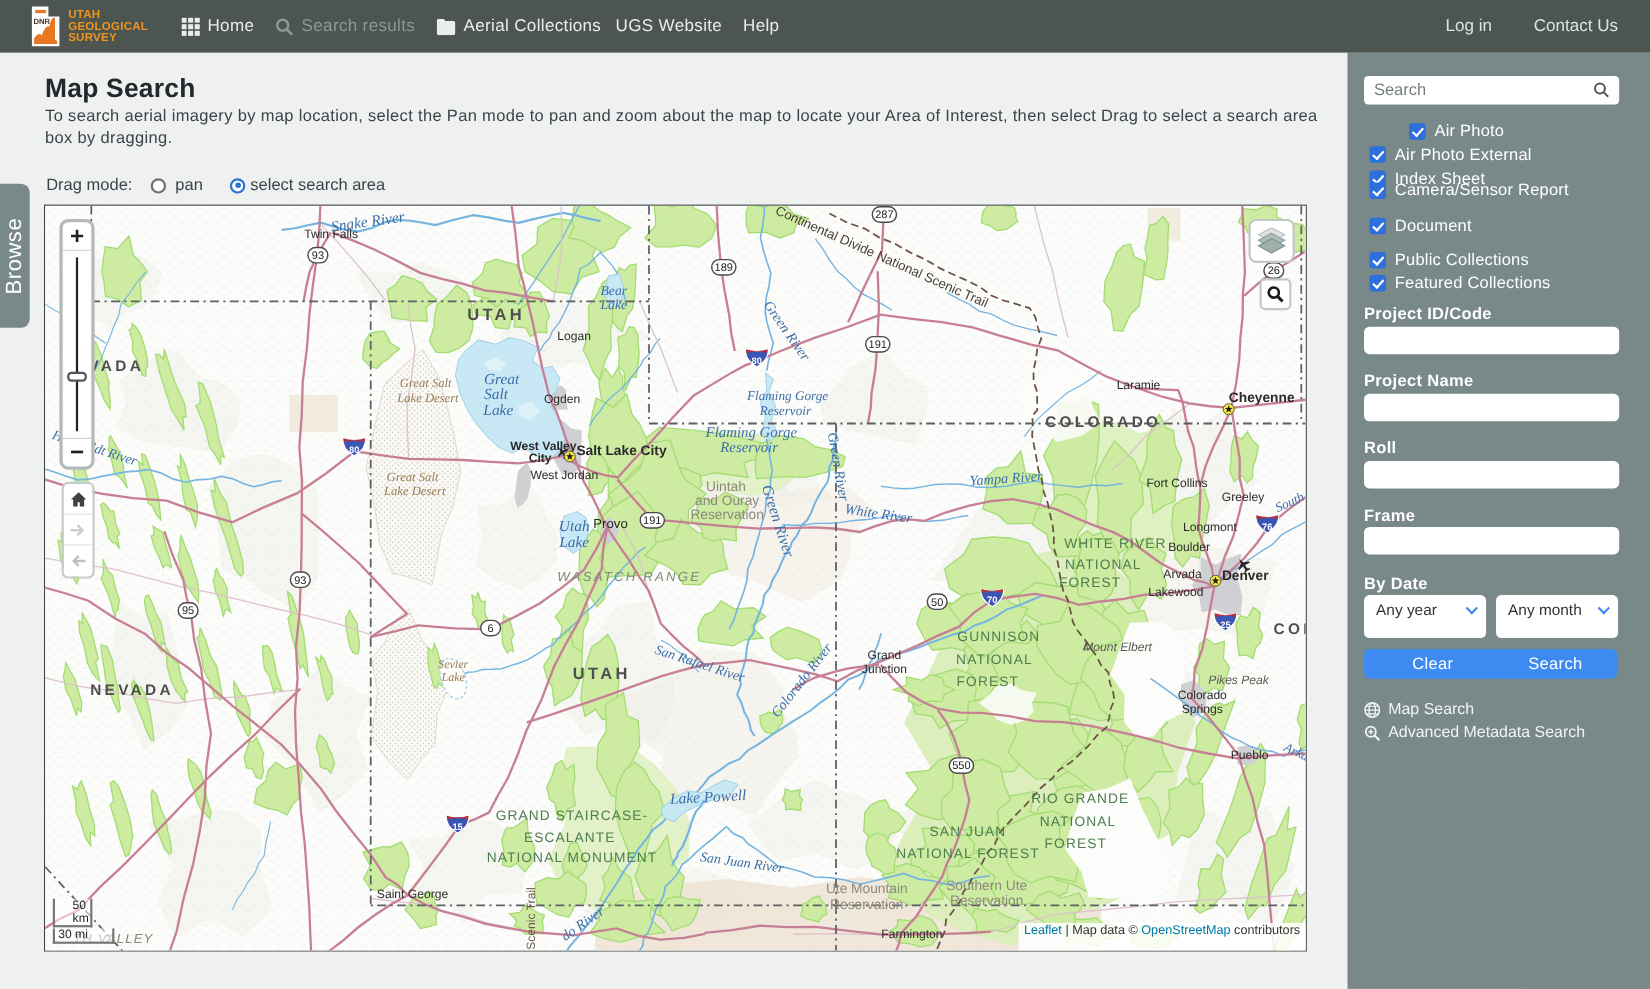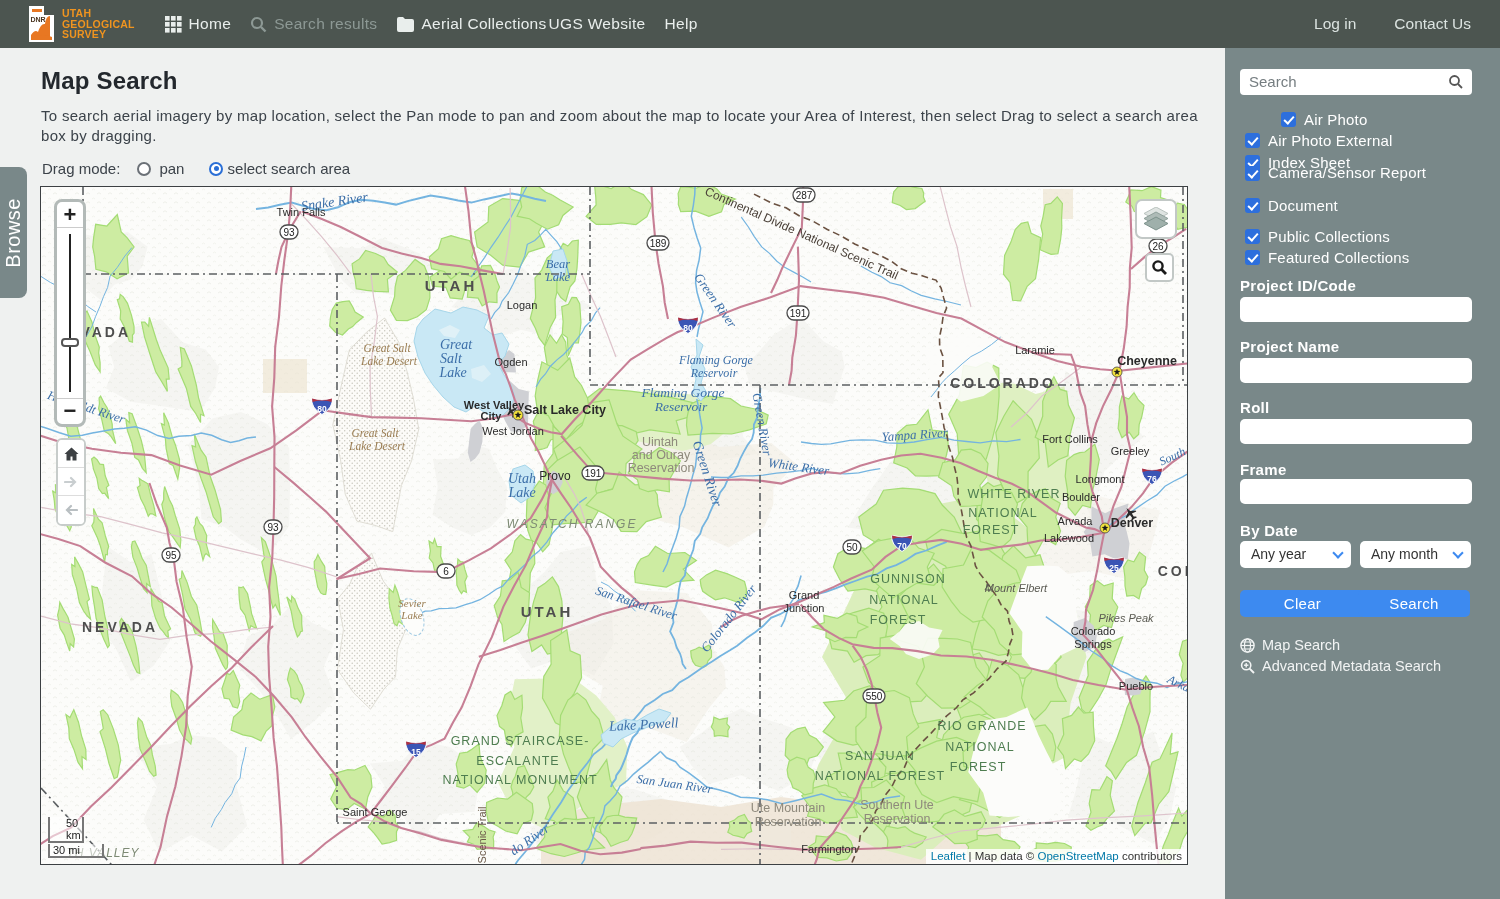--- a/index.html
+++ b/index.html
@@ -12,52 +12,52 @@
 .nav-item .ic { margin-right:7px; display:flex; }
 .muted { color:#8d9995; }
 .nav-right { position:absolute; right:29px; display:flex; gap:38px; color:#dbe3e0; font-size:15.5px; }
 
 .browse { position:absolute; left:0; top:167px; width:27px; height:131px; background:#798889; border-radius:0 8px 8px 0; color:#fff; }
 .browse { display:flex; align-items:center; justify-content:center; }
 .browse span { writing-mode:vertical-rl; transform:rotate(180deg); font-size:20px; letter-spacing:0.5px; }
 
 .main { position:absolute; left:0; top:48px; width:1225px; height:851px; background:#eff1f0; }
 h1 { position:absolute; left:41px; top:19px; font-size:24px; color:#23282d; letter-spacing:0.2px; }
-.desc { position:absolute; left:41px; top:58px; width:1170px; font-size:15px; letter-spacing:0.3px; line-height:19.5px; color:#3c434a; }
+.desc { position:absolute; left:41px; top:48px; width:1170px; font-size:15px; letter-spacing:0.3px; line-height:19.5px; color:#3c434a; }
 .dragrow { position:absolute; left:42px; top:112px; font-size:15px; color:#3c434a; display:flex; align-items:center; }
 .radio { width:14px; height:14px; border-radius:50%; border:2px solid #6b7177; display:inline-block; background:#fff; }
 .radio.rsel { border:2px solid #2a6fd6; position:relative; }
 .radio.rsel::after { content:""; position:absolute; left:2.5px; top:2.5px; width:5px; height:5px; border-radius:50%; background:#2a6fd6; }
 
 .map { position:absolute; left:40px; top:138px; width:1148px; height:679px; border:1px solid #3c4043; background:#fcfcfa; overflow:hidden; }
 .lf-bar { position:absolute; background:#fff; border:3px solid #b3bab8; border-radius:8px; }
 .zoomctl { left:13px; top:12px; width:32px; height:228px; }
 .zoomctl .plus { position:absolute; top:0px; left:0; width:100%; text-align:center; font-size:22px; font-weight:bold; color:#222; border-bottom:1px solid #ccc; height:26px; line-height:26px;}
 .zoomctl .minus { position:absolute; bottom:0px; left:0; width:100%; text-align:center; font-size:22px; font-weight:bold; color:#222; border-top:1px solid #ccc; height:26px; line-height:24px;}
 .zoomctl .track { position:absolute; left:50%; top:32px; width:2px; height:158px; background:#222; margin-left:-1px; }
 .zoomctl .knob { position:absolute; left:4px; top:136px; width:18px; height:9px; background:#fff; border:2px solid #555; border-radius:4px; }
 .navbtns { position:absolute; left:15px; top:251px; width:30px; border:2px solid #c7ccca; border-radius:6px; overflow:hidden; }
 .navbtns .b { width:100%; height:28px; background:#fff; border-bottom:1px solid #ddd; display:flex; align-items:center; justify-content:center; }
 .navbtns .b:last-child { border-bottom:none; }
 .layersctl { right:10px; top:12px; width:42px; height:40px; border:2px solid #c2c8c6; border-radius:7px; background:#fff; display:flex; align-items:center; justify-content:center; }
 .searchctl { position:absolute; right:13px; top:66px; width:29px; height:29px; border:2px solid #c2c8c6; border-radius:5px; background:#fff; display:flex; align-items:center; justify-content:center; }
 .scale { position:absolute; left:7px; bottom:6px; font-size:11px; color:#222; }
 .scale .km { width:35px; border:2px solid #777; border-top:none; background:rgba(255,255,255,0.55); padding:0 16px; line-height:12px; }
 .scale .mi { width:56px; border:2px solid #777; border-top:none; background:rgba(255,255,255,0.55); padding:0 3px; line-height:12px; margin-top:1px;}
-.attr { position:absolute; right:0; bottom:0; background:rgba(255,255,255,0.85); font-size:11.5px; color:#333; padding:1px 5px 2px 5px; }
+.attr { position:absolute; right:0; bottom:0; background:rgba(255,255,255,0.85); font-size:11.5px; color:#333; padding:1px 5px 12px 5px; }
 .attr a { color:#0078A8; text-decoration:none; }
 
 .side { position:absolute; right:0; top:48px; width:275px; height:851px; background:#798889; }
 .srch { position:absolute; left:15px; top:21px; width:232px; height:26px; background:#fff; border-radius:4px; color:#757d80; font-size:15px; line-height:26px; padding-left:9px; }
 .chk { position:absolute; left:20px; display:flex; align-items:center; color:#fff; font-size:15px; letter-spacing:0.2px; }
 .box { width:15px; height:15px; background:#2d6fdd; border-radius:3px; margin-right:8px; position:relative; flex:none; }
 .box::after { content:""; position:absolute; left:5px; top:2px; width:4px; height:8px; border:solid #fff; border-width:0 2.4px 2.4px 0; transform:rotate(42deg); }
 .flabel { position:absolute; left:15px; color:#fff; font-weight:bold; font-size:15px; letter-spacing:0.3px; }
 .finput { position:absolute; left:15px; width:232px; height:25px; background:#fff; border-radius:5px; }
-.sel { position:absolute; width:111px; height:27px; background:#fff; border-radius:5px; font-size:14px; color:#333; line-height:27px; padding-left:11px; }
+.sel { position:absolute; width:111px; height:39px; background:#fff; border-radius:5px; font-size:14px; color:#333; line-height:27px; padding-left:11px; }
 .sel .chev { position:absolute; right:9px; top:8px; width:8px; height:8px; border:solid #3d8af0; border-width:0 2px 2px 0; transform:rotate(45deg); }
 .btn { position:absolute; height:27px; background:#3d8af0; border-radius:5px; color:#fff; font-size:15px; text-align:center; line-height:27px; letter-spacing:0.3px; }
 .slink { position:absolute; left:15px; color:#f2f4f4; font-size:14.5px; display:flex; align-items:center; gap:7px; }
 </style></head>
 <body>
 <div class="nav">
   <div class="logo">
     <div class="logo-badge"><svg width="29" height="38" viewBox="0 0 29 38">
 <path d="M2,1 h15 v9 h10 v27 h-25 z" fill="#fff"></path>
 <path d="M4,30 q4,-6 7,-3 q3,-9 7,-8 q1,-8 5,-8 v24 h-19 z" fill="#e87722"></path>
@@ -86,21 +86,21 @@
         <svg width="17" height="17" viewBox="0 0 17 17">
           <circle cx="7" cy="7" r="5" fill="none" stroke="#8d9995" stroke-width="2.2"></circle>
           <line x1="11" y1="11" x2="15.5" y2="15.5" stroke="#8d9995" stroke-width="2.4"></line>
         </svg>
       </span>Search results</div>
   <div class="nav-item" style="margin-left:20px;"><span class="ic">
         <svg width="17" height="15" viewBox="0 0 17 15">
           <path d="M0,2 q0,-2 2,-2 h4 l2,2 h7 q2,0 2,2 v9 q0,2 -2,2 h-13 q-2,0 -2,-2 z" fill="#e9eeec"></path>
         </svg>
       </span>Aerial Collections</div>
-  <div class="nav-item" style="margin-left:2px;">UGS Website</div>
+  <div class="nav-item" style="margin-left:13px;">UGS Website</div>
   <div class="nav-item" style="margin-left:19px;">Help</div>
   <div class="nav-right">
       <span>Log in</span>
       <span>Contact Us</span>
     </div>
 </div>
 <div class="main">
   <h1>Map Search</h1>
   <div class="desc">To search aerial imagery by map location, select the Pan mode to pan and zoom about the map to locate your Area of Interest, then select Drag to select a search area<br>box by dragging.</div>
   <div class="dragrow">Drag mode:&nbsp;&nbsp;&nbsp;&nbsp;<span class="radio"></span>&nbsp;&nbsp;pan&nbsp;&nbsp;&nbsp;&nbsp;&nbsp;&nbsp;<span class="radio rsel"></span>&nbsp;select search area</div>

